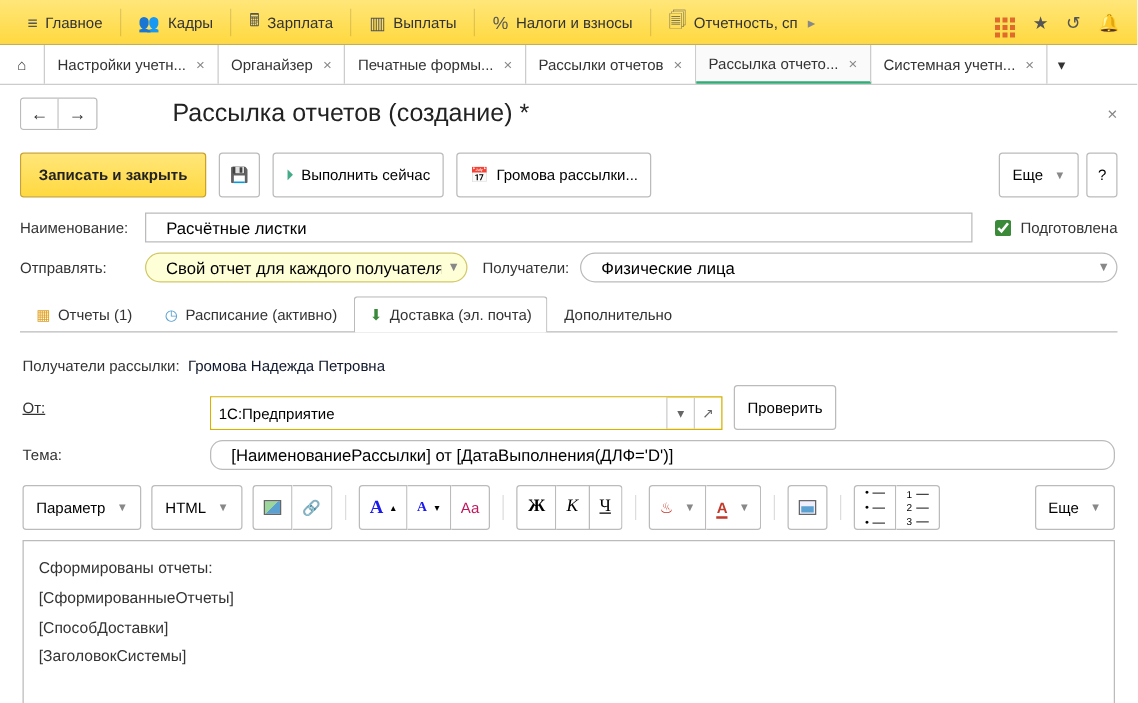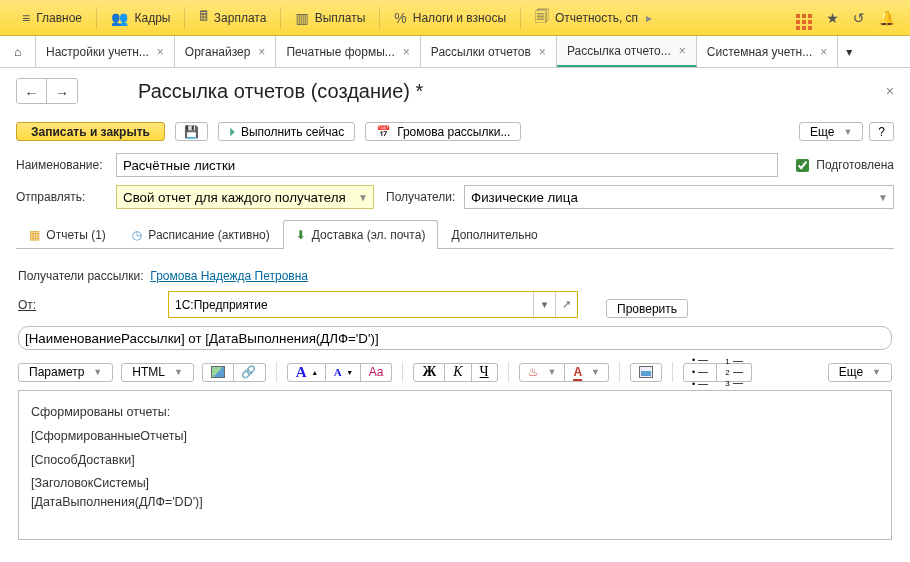--- a/index.html
+++ b/index.html
@@ -29,57 +29,57 @@
   .page { padding: 10px 16px 0 16px; }
   .page-head { display:flex; align-items:center; }
   .nav-btns { display:flex; gap: 0; border:1px solid #bbb; border-radius:3px; overflow:hidden; }
   .nav-btns button { width:30px; height:24px; background:#fff; border:none; border-right:1px solid #bbb; cursor:pointer; font-size:14px; color:#333; }
   .nav-btns button:last-child { border-right:none; }
   .page-title { font-size: 20px; margin-left: 60px; color:#222; }
   .page-close { margin-left:auto; color:#888; cursor:pointer; font-size:14px; }
 
   
   .toolbar { display:flex; align-items:center; gap: 10px; margin: 18px 0 12px 0; }
-  .btn { border:1px solid #bbb; border-radius:3px; background:#fff; height:19px; padding:0 10px; display:inline-flex; align-items:center; gap:6px; cursor:pointer; font-size:12px; }
+  .btn { border:1px solid #bbb; border-radius:3px; background:#fff; height:36px; padding:0 10px; display:inline-flex; align-items:center; gap:6px; cursor:pointer; font-size:12px; }
   .btn .bico { color:#4a8; font-size:12px; }
   .btn.primary { background: linear-gradient(#ffe679, #ffd940); border:1px solid #c9a227; font-weight:bold; color:#222; padding: 0 14px; }
   .btn.icon-only { padding: 0 8px; }
   .toolbar-right { margin-left:auto; display:flex; gap:6px; }
 
   
   .form-row { display:flex; align-items:center; margin: 8px 0; }
   .form-row label { width: 100px; color:#333; }
-  .text-input { border:1px solid #bbb; height:24px; padding:0 6px; background:#fff; }
+  .text-input { border:1px solid #bbb; height:24px; padding:0 16px; background:#fff; }
   .text-input.wide { flex:1; }
   .chk { margin-left: 14px; display:flex; align-items:center; gap:4px; }
   .chk input { accent-color: #3a8a3a; }
 
   .select-wrap { position:relative; display:flex; align-items:center; }
-  .select-wrap .text-input { padding-right: 20px; }
+  .select-wrap .text-input { padding-right: 20px; border-radius: 12px; }
   .select-caret { position:absolute; right:6px; color:#888; pointer-events:none; font-size:10px; }
   .select-wrap.highlight .text-input { background:#ffffd7; border-color:#d2c86a; }
 
   
   .subtabs { display:flex; border-bottom:1px solid #bbb; margin-top:10px; }
   .subtab { padding: 7px 12px; border:1px solid transparent; border-bottom:none; cursor:pointer; display:flex; align-items:center; gap:6px; background:transparent; position:relative; top:1px; }
   .subtab.active { border-color:#bbb; background:#fff; border-radius: 3px 3px 0 0; }
   .subtab .stico { font-size:12px; }
   .stico.reports { color:#e0a020; }
   .stico.clock { color:#5aa0d0; }
   .stico.delivery { color:#3a8a3a; }
 
   
   .panel { padding: 12px 2px 0 2px; }
-  .link { color: #0369a1; text-decoration: underline; cursor:pointer; }
+  .link { color: #0f172a; cursor:pointer; }
 
   .from-wrap { display:flex; align-items:flex-end; }
   .from-box { display:flex; border:1px solid #d6b100; background:#fff; height:27px; flex:0 0 410px; }
   .from-box input { border:none; outline:none; flex:1; padding:0 6px; font-size:12px; background:#fff; }
   .from-side { width:22px; display:flex; align-items:center; justify-content:center; border-left:1px solid #ccc; cursor:pointer; color:#666; font-size:11px; }
-  .btn-check { margin-left: 28px; }
+  .btn-check { margin-left: 9px; }
 
   
   .editor-toolbar { display:flex; align-items:center; gap:8px; margin: 12px 0 8px 0; }
   .btn-group { display:flex; gap:0; }
   .btn-group .btn { border-radius:0; }
   .btn-group .btn:first-child { border-top-left-radius:3px; border-bottom-left-radius:3px; }
   .btn-group .btn:last-child { border-top-right-radius:3px; border-bottom-right-radius:3px; }
   .btn-group .btn + .btn { border-left:none; }
   .edsep { width:1px; height:20px; background:#ddd; margin: 0 2px; }
   .edico { font-family: 'Times New Roman', serif; font-size:14px; }
@@ -270,20 +270,21 @@
         <div class="from-box">
           <input value="1С:Предприятие" style="">
           <div class="from-side">▾</div>
           <div class="from-side">↗</div>
         </div>
         <button class="btn btn-check">Проверить</button>
       </div>
     </div>
 
     <div class="form-row">
+      <label style="width:150px;">Тема:</label>
       <input class="text-input" style="flex: 1 1 0%; border-radius: 10px;" value="[НаименованиеРассылки] от [ДатаВыполнения(ДЛФ='D')]">
     </div>
 
     <div class="editor-toolbar">
       <button class="btn">
           <span>Параметр</span>
           <span class="caret">▼</span>
         </button>
       <button class="btn">
           <span>HTML</span>
@@ -373,16 +374,15 @@
             <span class="caret">▼</span>
           </button>
       </div>
     </div>
 
     <div class="editor-body">
       <div>Сформированы отчеты:</div>
       <div>[СформированныеОтчеты]</div>
       <div>[СпособДоставки]</div>
       <div>[ЗаголовокСистемы]</div>
-      <div style="line-height:1.1;">[ДатаВыполнения(ДЛФ='DD')]</div>
     </div>
   </div>
 </div>
 
 </body></html>

